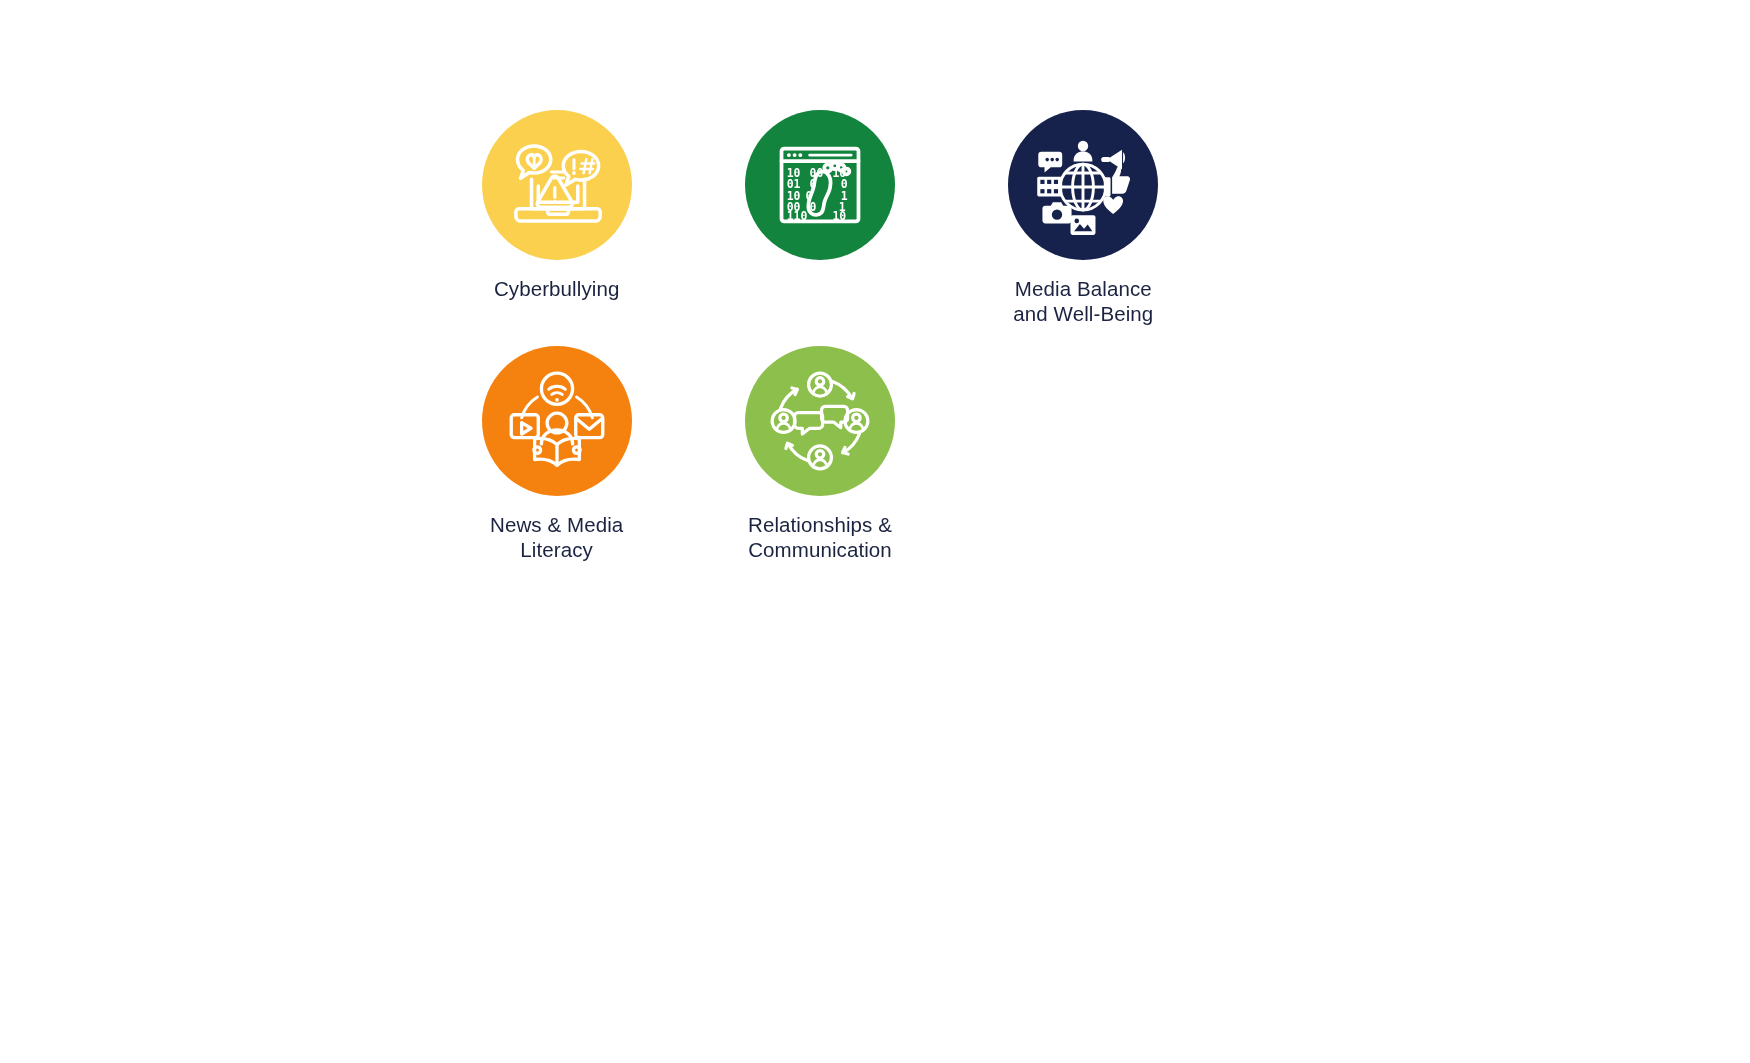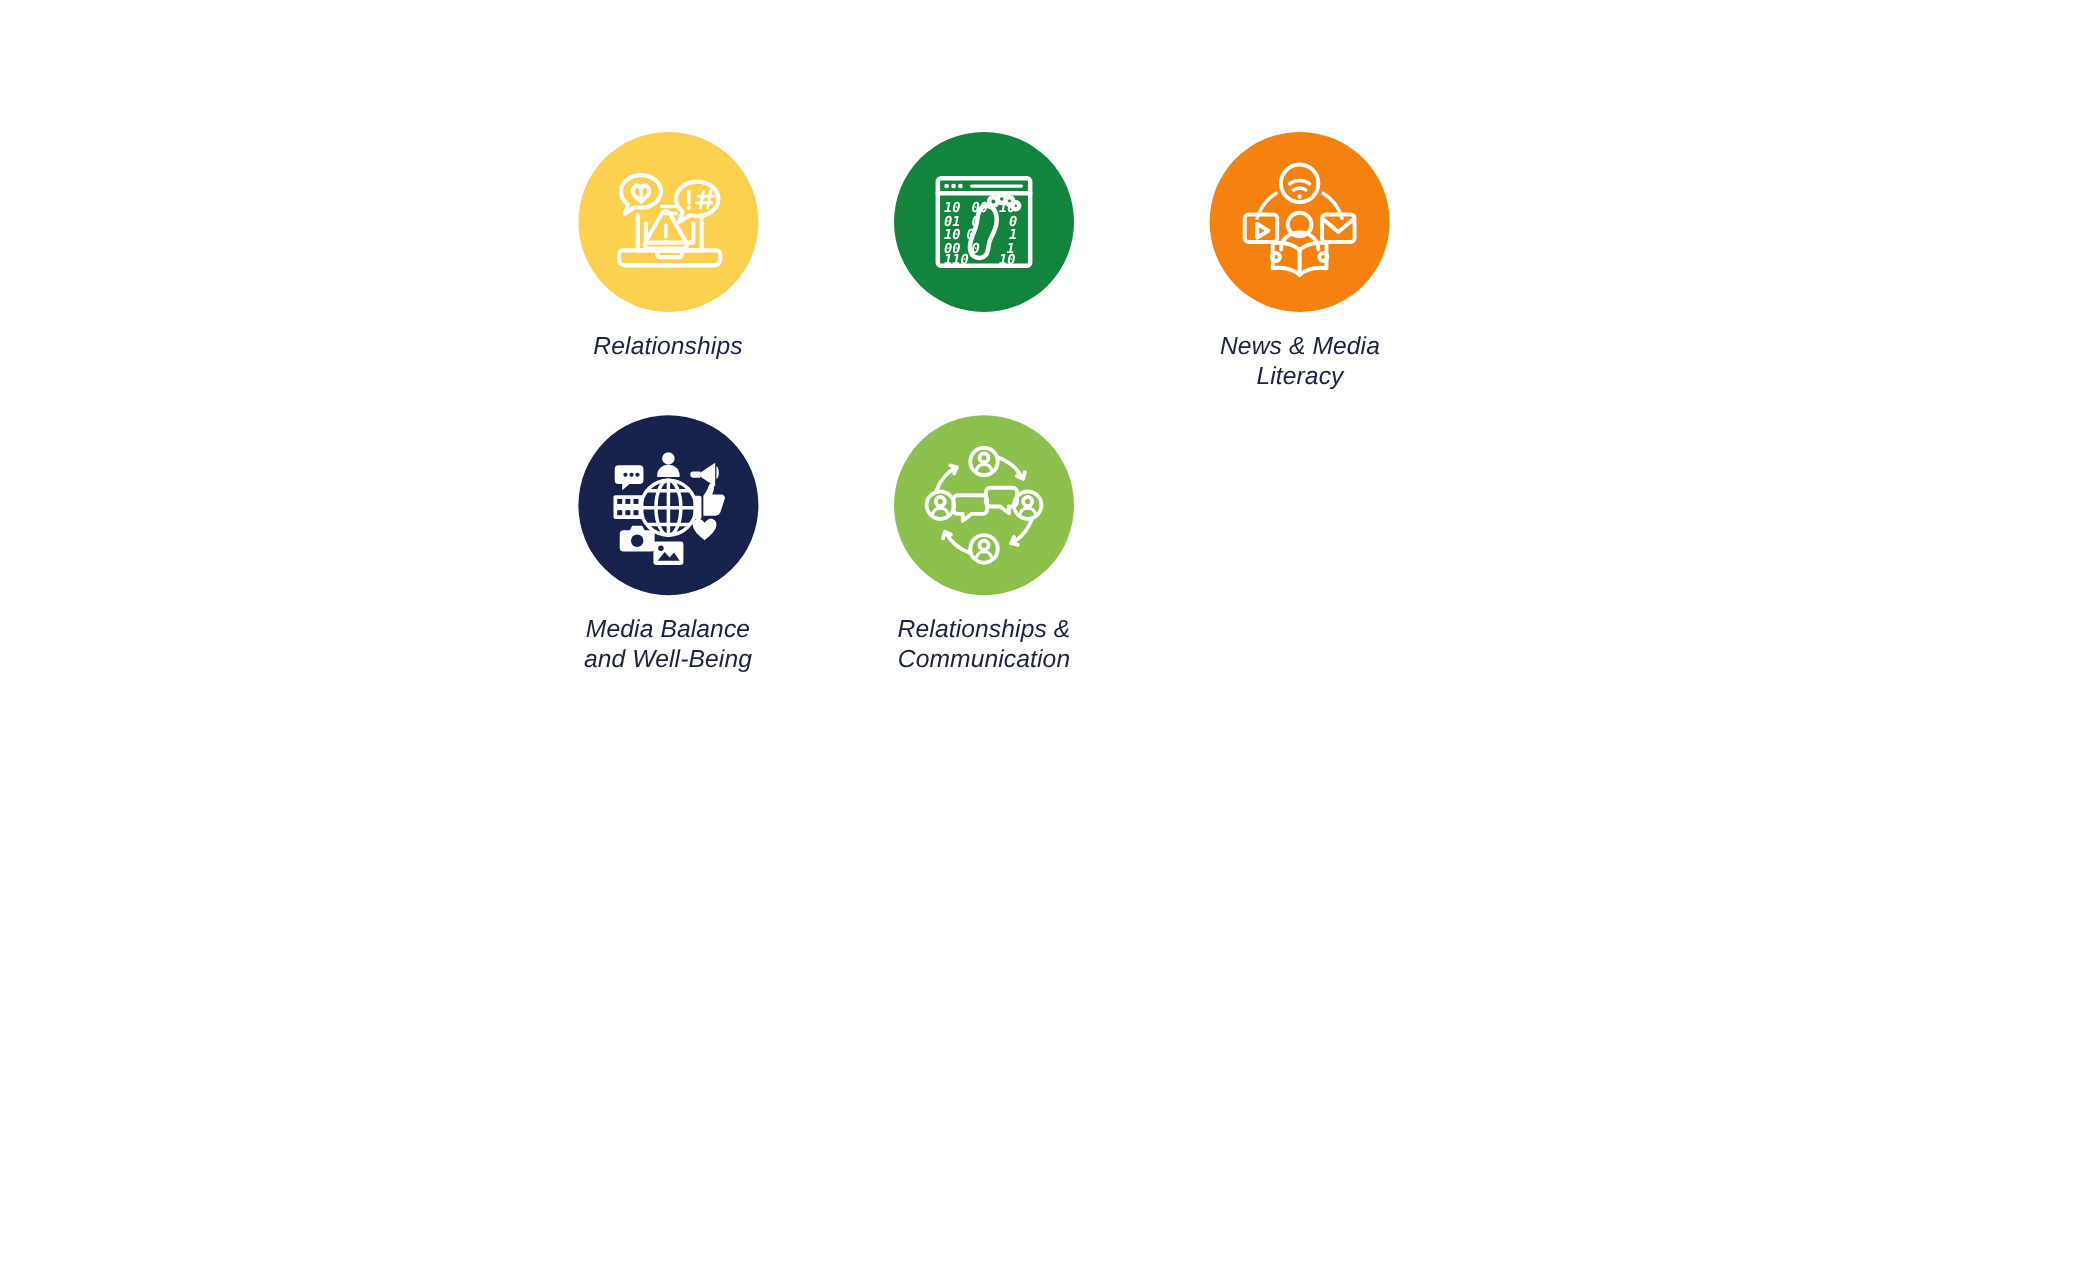--- a/index.html
+++ b/index.html
@@ -28,21 +28,20 @@
     display: grid;
     grid-template-columns: repeat(3, 1fr);
     grid-row-gap: 20px;
     grid-column-gap: 0px;
   }
   .topic {
     display: flex;
     flex-direction: column;
     align-items: center;
     width: 100%;
-    font-style: italic;
   }
   .circle {
     width: 150px;
     height: 150px;
     border-radius: 50%;
     display: flex;
     align-items: center;
     justify-content: center;
     box-sizing: border-box;
   }
@@ -91,21 +90,21 @@
 
             <path d="M13.5 72.8h75c1.7 0 3 1.4 3 3v4.2c0 2.6-2.1 4.7-4.7 4.7H15.2c-2.6 0-4.7-2.1-4.7-4.7v-4.2c0-1.6 1.3-3 3-3z"></path>
             <path d="M41 72.8h20v3.2c0 1.2-1 2.2-2.2 2.2H43.2c-1.2 0-2.2-1-2.2-2.2v-3.2z"></path>
 
             <path d="M51 43.2c-1.4-2.4-4.8-2.4-6.2 0L31.6 66c-1.4 2.4.3 5.4 3.1 5.4h26.4c2.8 0 4.5-3 3.1-5.4L51 43.2z"></path>
             <path d="M47.9 52.5v9.2" stroke-width="3"></path>
             <path d="M47.9 66v.3" stroke-width="3.4"></path>
           </svg>
         </span>
       </div>
-      <div class="label">Relationships</div>
+      <div class="label">Cyberbullying</div>
     </div>
 
     <div class="topic">
       <div class="circle" style="background:#13843D">
         <span>
           <svg viewBox="0 0 100 100" fill="none" stroke="#ffffff" stroke-width="3.6" stroke-linecap="round" stroke-linejoin="round">
 
             <rect x="13" y="15" width="74" height="70" rx="2.5"></rect>
             <path d="M13 27h74"></path>
             <path d="M20 21.2h.2M25.5 21.2h.2M31 21.2h.2" stroke-width="3.6"></path>
@@ -131,53 +130,20 @@
             <path d="M56.5 38.5c3.6 3.2 4.2 8.8 3.2 14-1 5.2-3.8 8.6-5.2 13-1.4 4.4-.6 8.4-3.2 11.2-2.4 2.6-7.2 2.8-10 .4-3-2.6-3-7-2-11.4 1-4.4 3.2-8.2 4.4-13 1.2-4.8 1-10 3.6-13.2 2.4-3 6-3.2 9.2-1z"></path>
             <circle cx="57.5" cy="33.5" r="3.4"></circle>
             <circle cx="64.2" cy="31.6" r="3.2"></circle>
             <circle cx="70.4" cy="33.2" r="3"></circle>
             <circle cx="75.4" cy="37" r="2.8"></circle>
           </svg>
         </span>
       </div>
     </div>
 
-    <div class="topic r2">
-      <div class="circle" style="background:#F5820F">
-        <span>
-          <svg viewBox="0 0 100 100" fill="none" stroke="#ffffff" stroke-width="3.2" stroke-linecap="round" stroke-linejoin="round">
-
-            <circle cx="50" cy="19" r="15"></circle>
-            <path d="M42 19.5c4.4-3.8 11.6-3.8 16 0" stroke-width="2.8"></path>
-            <path d="M45 24.5c2.8-2.4 7.2-2.4 10 0" stroke-width="2.8"></path>
-            <path d="M50 29.5v.3" stroke-width="3.4"></path>
-
-            <path d="M16 47c2.5-8.5 8-15.6 15.2-20" stroke-width="2.8"></path>
-            <path d="M84 47c-2.5-8.5-8-15.6-15.2-20" stroke-width="2.8"></path>
-
-            <rect x="6" y="44" width="26" height="22" rx="3"></rect>
-            <path d="M16 51.5l9 5.5-9 5.5v-11z"></path>
-
-            <rect x="68" y="44" width="26" height="22" rx="3"></rect>
-            <path d="M68.5 47.5L81 58l12.5-10.5"></path>
-
-            <circle cx="50" cy="52" r="9.5"></circle>
-            <path d="M35 72c0-8 6.7-13.5 15-13.5S65 64 65 72"></path>
-
-            <path d="M50 72.5c-5.5-5-13.5-6.5-21.5-5.5v20c8-1 16 .5 21.5 5.5 5.5-5 13.5-6.5 21.5-5.5v-20c-8-1-16 .5-21.5 5.5z"></path>
-            <path d="M50 72.5v20"></path>
-            <circle cx="31" cy="78" r="3.2"></circle>
-            <circle cx="69" cy="78" r="3.2"></circle>
-          </svg>
-        </span>
-      </div>
-      <div class="label">News &amp; Media
-Literacy</div>
-    </div>
-
     <div class="topic">
       <div class="circle" style="background:#16224C">
         <span>
           <svg viewBox="0 0 100 100" fill="none">
             <g stroke="#ffffff" stroke-width="2.8" fill="none">
 
               <circle cx="50" cy="52" r="22"></circle>
               <ellipse cx="50" cy="52" rx="10" ry="22"></ellipse>
               <path d="M28 52h44M32.5 38.5h35M32.5 65.5h35"></path>
               <path d="M50 30v44"></path>
@@ -214,20 +180,53 @@
 
               <rect x="38" y="79" width="24" height="19" rx="2"></rect>
               <path d="M41.5 94.5l5.5-7 4 4.5 3.5-4 4.5 6.5h-17.5z" fill="#16224C"></path>
               <circle cx="44" cy="84.5" r="2.2" fill="#16224C"></circle>
             </g>
           </svg>
         </span>
       </div>
       <div class="label">Media Balance
 and Well-Being</div>
+    </div>
+
+    <div class="topic r2">
+      <div class="circle" style="background:#F5820F">
+        <span>
+          <svg viewBox="0 0 100 100" fill="none" stroke="#ffffff" stroke-width="3.2" stroke-linecap="round" stroke-linejoin="round">
+
+            <circle cx="50" cy="19" r="15"></circle>
+            <path d="M42 19.5c4.4-3.8 11.6-3.8 16 0" stroke-width="2.8"></path>
+            <path d="M45 24.5c2.8-2.4 7.2-2.4 10 0" stroke-width="2.8"></path>
+            <path d="M50 29.5v.3" stroke-width="3.4"></path>
+
+            <path d="M16 47c2.5-8.5 8-15.6 15.2-20" stroke-width="2.8"></path>
+            <path d="M84 47c-2.5-8.5-8-15.6-15.2-20" stroke-width="2.8"></path>
+
+            <rect x="6" y="44" width="26" height="22" rx="3"></rect>
+            <path d="M16 51.5l9 5.5-9 5.5v-11z"></path>
+
+            <rect x="68" y="44" width="26" height="22" rx="3"></rect>
+            <path d="M68.5 47.5L81 58l12.5-10.5"></path>
+
+            <circle cx="50" cy="52" r="9.5"></circle>
+            <path d="M35 72c0-8 6.7-13.5 15-13.5S65 64 65 72"></path>
+
+            <path d="M50 72.5c-5.5-5-13.5-6.5-21.5-5.5v20c8-1 16 .5 21.5 5.5 5.5-5 13.5-6.5 21.5-5.5v-20c-8-1-16 .5-21.5 5.5z"></path>
+            <path d="M50 72.5v20"></path>
+            <circle cx="31" cy="78" r="3.2"></circle>
+            <circle cx="69" cy="78" r="3.2"></circle>
+          </svg>
+        </span>
+      </div>
+      <div class="label">News &amp; Media
+Literacy</div>
     </div>
 
 
     <div class="topic r2">
       <div class="circle" style="background:#8CBF4B">
         <span>
           <svg viewBox="0 0 100 100" fill="none" stroke="#ffffff" stroke-width="3.1" stroke-linecap="round" stroke-linejoin="round">
 
             <circle cx="50" cy="15" r="11"></circle>
             <circle cx="50" cy="12" r="3.6"></circle>

